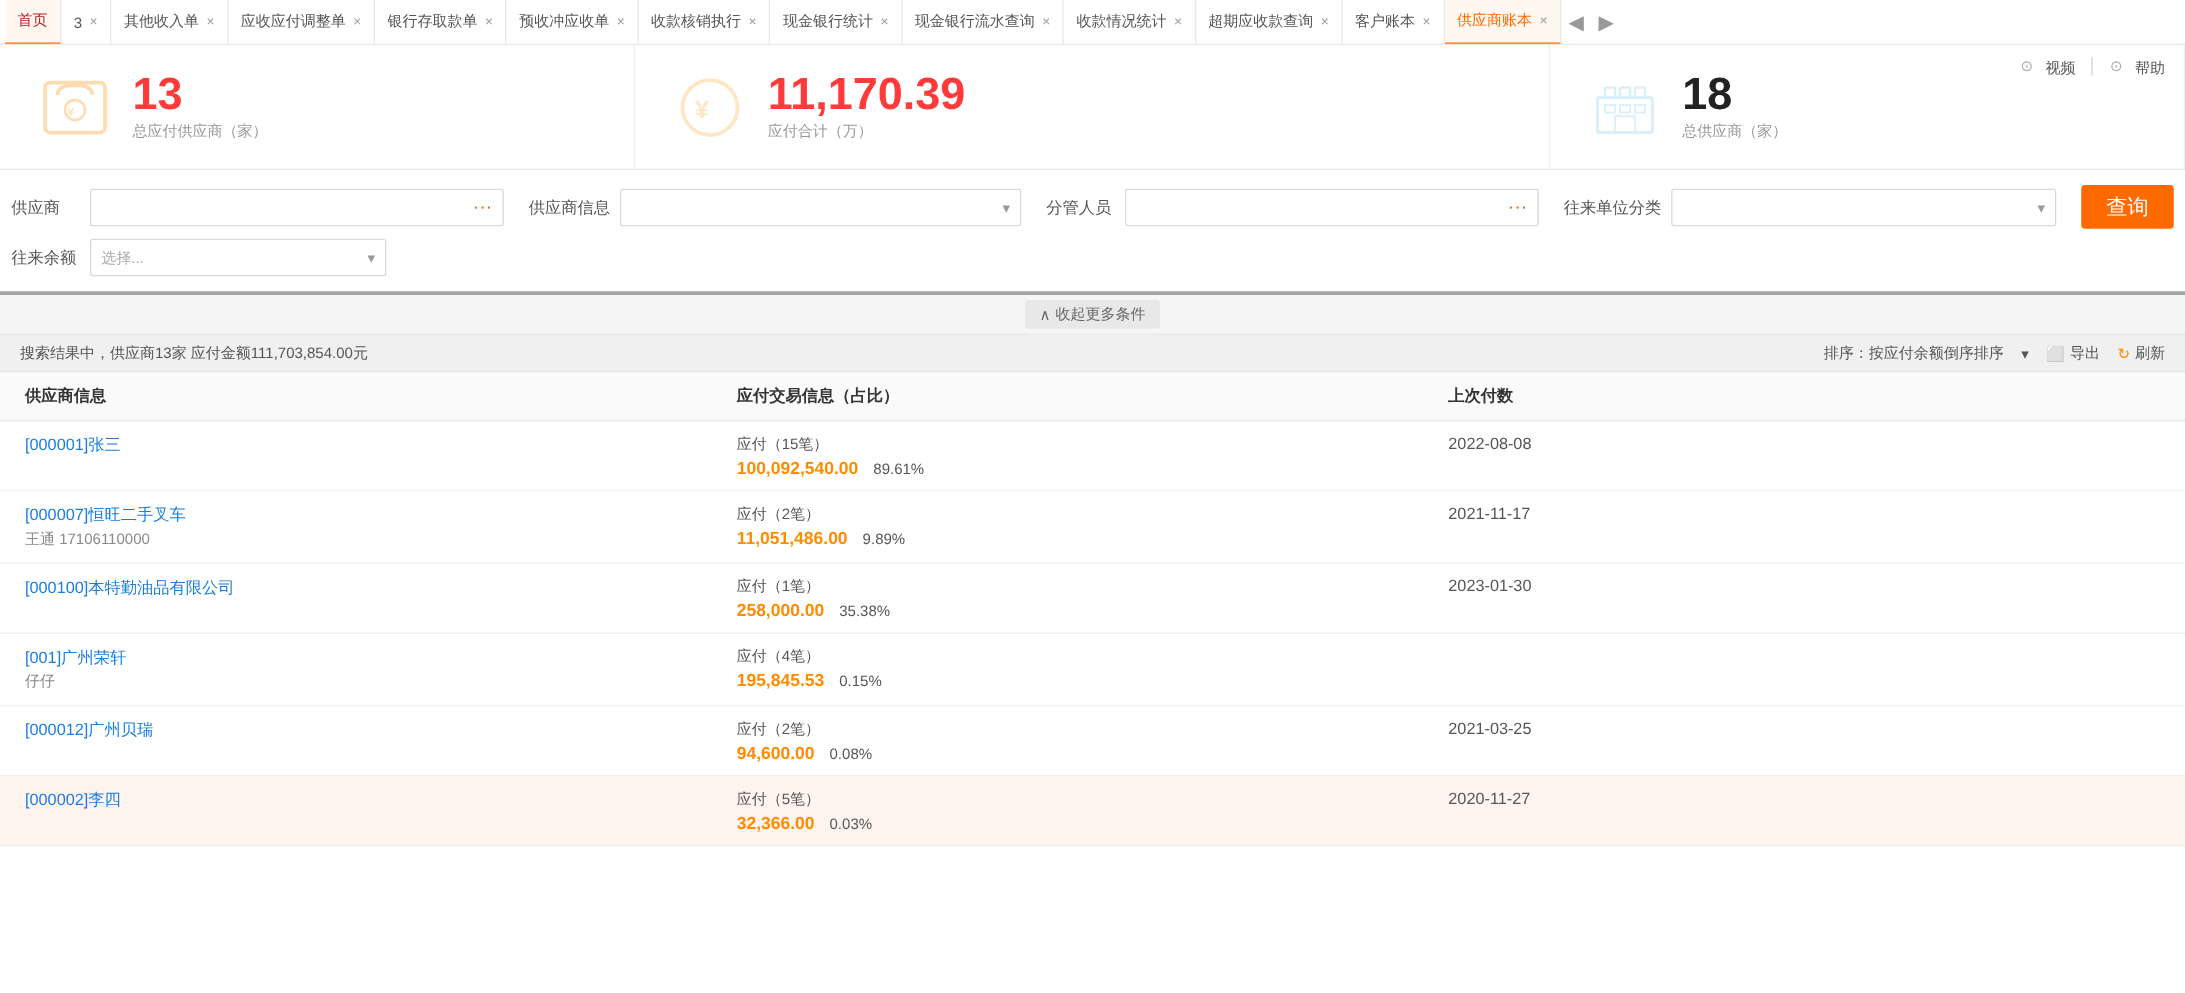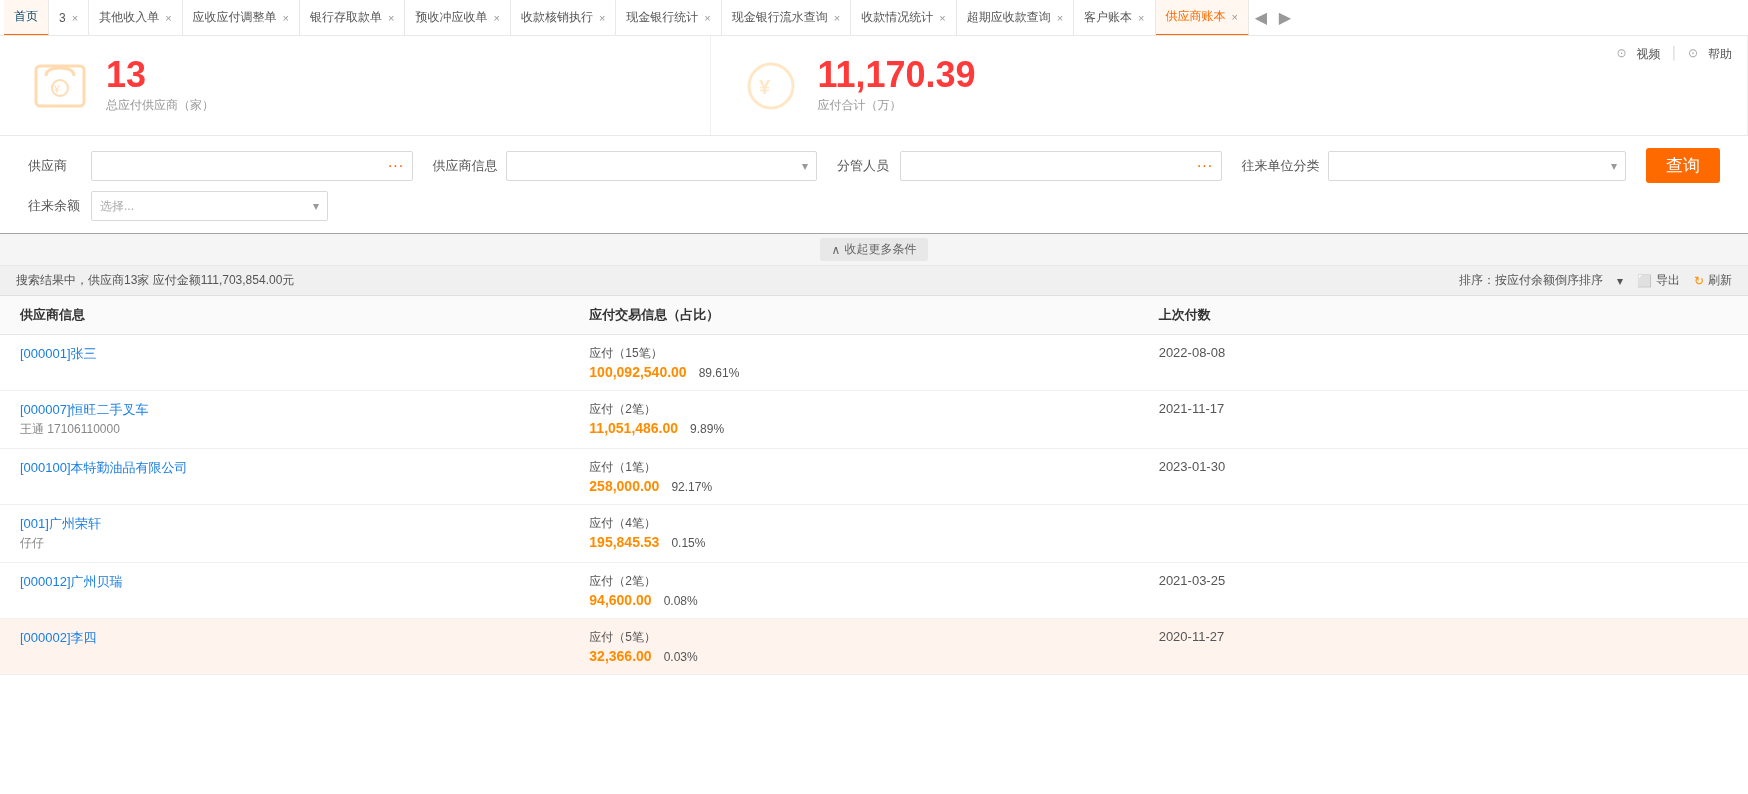--- a/index.html
+++ b/index.html
@@ -20,21 +20,21 @@
       align-items: center;
       padding: 0 10px;
       height: 36px;
       white-space: nowrap;
       cursor: pointer;
       font-size: 12px;
       color: #555;
       border-right: 1px solid #e8e8e8;
       position: relative;
     }
-    .nav-tab.active { color: #0c4a6e; border-bottom: 2px solid #ff6a00; background: #fff7f0; }
+    .nav-tab.active { color: #b91c1c; border-bottom: 2px solid #ff6a00; background: #fff7f0; }
     .nav-tab .close-x { margin-left: 6px; color: #999; font-size: 11px; cursor: pointer; }
     .nav-arrow { width: 24px; height: 36px; display: flex; align-items: center; justify-content: center; cursor: pointer; color: #999; font-size: 16px; }
 
     
     .stats-bar {
       display: flex;
       background: #fff;
       border-bottom: 1px solid #e8e8e8;
       height: 100px;
       position: relative;
@@ -74,22 +74,22 @@
       font-size: 12px;
       color: #555;
       display: flex;
       gap: 10px;
     }
     .stats-top-right a { color: #555; text-decoration: none; cursor: pointer; text-align: center; }
 
     
     .filter-area {
       background: #fff;
-      padding: 12px 28px;
-      border-bottom: 1px solid #a3a3a3;
+      padding: 12px 9px;
+      border-bottom: 3px solid #a3a3a3;
     }
     .filter-row {
       display: flex;
       align-items: center;
       gap: 20px;
       margin-bottom: 8px;
     }
     .filter-row:last-child { margin-bottom: 0; }
     .filter-item {
       display: flex;
@@ -344,20 +344,38 @@
         <circle cx="28" cy="28" r="22" stroke="#ffb347" stroke-width="3" fill="none"></circle>
         <text x="16" y="36" font-size="20" fill="#ffb347" font-weight="bold">¥</text>
       </svg>
     </div>
     <div class="stat-text">
       <div class="num">11,170.39</div>
       <div class="label">应付合计（万）</div>
     </div>
   </div>
 
+  <div class="stat-block">
+    <div class="stat-icon">
+      <svg viewBox="0 0 56 56" fill="none" xmlns="http://www.w3.org/2000/svg">
+        <rect x="6" y="20" width="44" height="28" rx="2" stroke="#87ceeb" stroke-width="2.5" fill="none"></rect>
+        <rect x="12" y="12" width="8" height="8" rx="1" stroke="#87ceeb" stroke-width="2" fill="none"></rect>
+        <rect x="24" y="12" width="8" height="8" rx="1" stroke="#87ceeb" stroke-width="2" fill="none"></rect>
+        <rect x="36" y="12" width="8" height="8" rx="1" stroke="#87ceeb" stroke-width="2" fill="none"></rect>
+        <rect x="12" y="26" width="8" height="6" stroke="#87ceeb" stroke-width="1.5" fill="none"></rect>
+        <rect x="24" y="26" width="8" height="6" stroke="#87ceeb" stroke-width="1.5" fill="none"></rect>
+        <rect x="36" y="26" width="8" height="6" stroke="#87ceeb" stroke-width="1.5" fill="none"></rect>
+        <rect x="20" y="35" width="16" height="13" stroke="#87ceeb" stroke-width="1.5" fill="none"></rect>
+      </svg>
+    </div>
+    <div class="stat-text">
+      <div class="num" style="color:#222;">18</div>
+      <div class="label">总供应商（家）</div>
+    </div>
+  </div>
 
   <div class="stats-top-right">
     <span style="color:#aaa;">⊙</span>
     <a>视频</a>
     <span style="color:#ccc;">│</span>
     <span style="color:#aaa;">⊙</span>
     <a>帮助</a>
   </div>
 </div>
 
@@ -476,21 +494,21 @@
     <div class="table-row">
       <div class="supplier-name">
         <a>[000100]本特勤油品有限公司</a>
       </div>
       <div class="tx-col">
         <span class="tx-label">应付（1笔）</span>
         <div class="tx-cell">
           <span class="tx-amount">
             <a>258,000.00</a>
           </span>
-          <span class="tx-percent">92.17%</span>
+          <span class="tx-percent">35.38%</span>
         </div>
       </div>
       <div class="last-pay">2023-01-30</div>
     </div>
 
     <div class="table-row">
       <div class="supplier-name">
         <a>[001]广州荣轩</a>
         <div class="supplier-sub">仔仔</div>
       </div>

